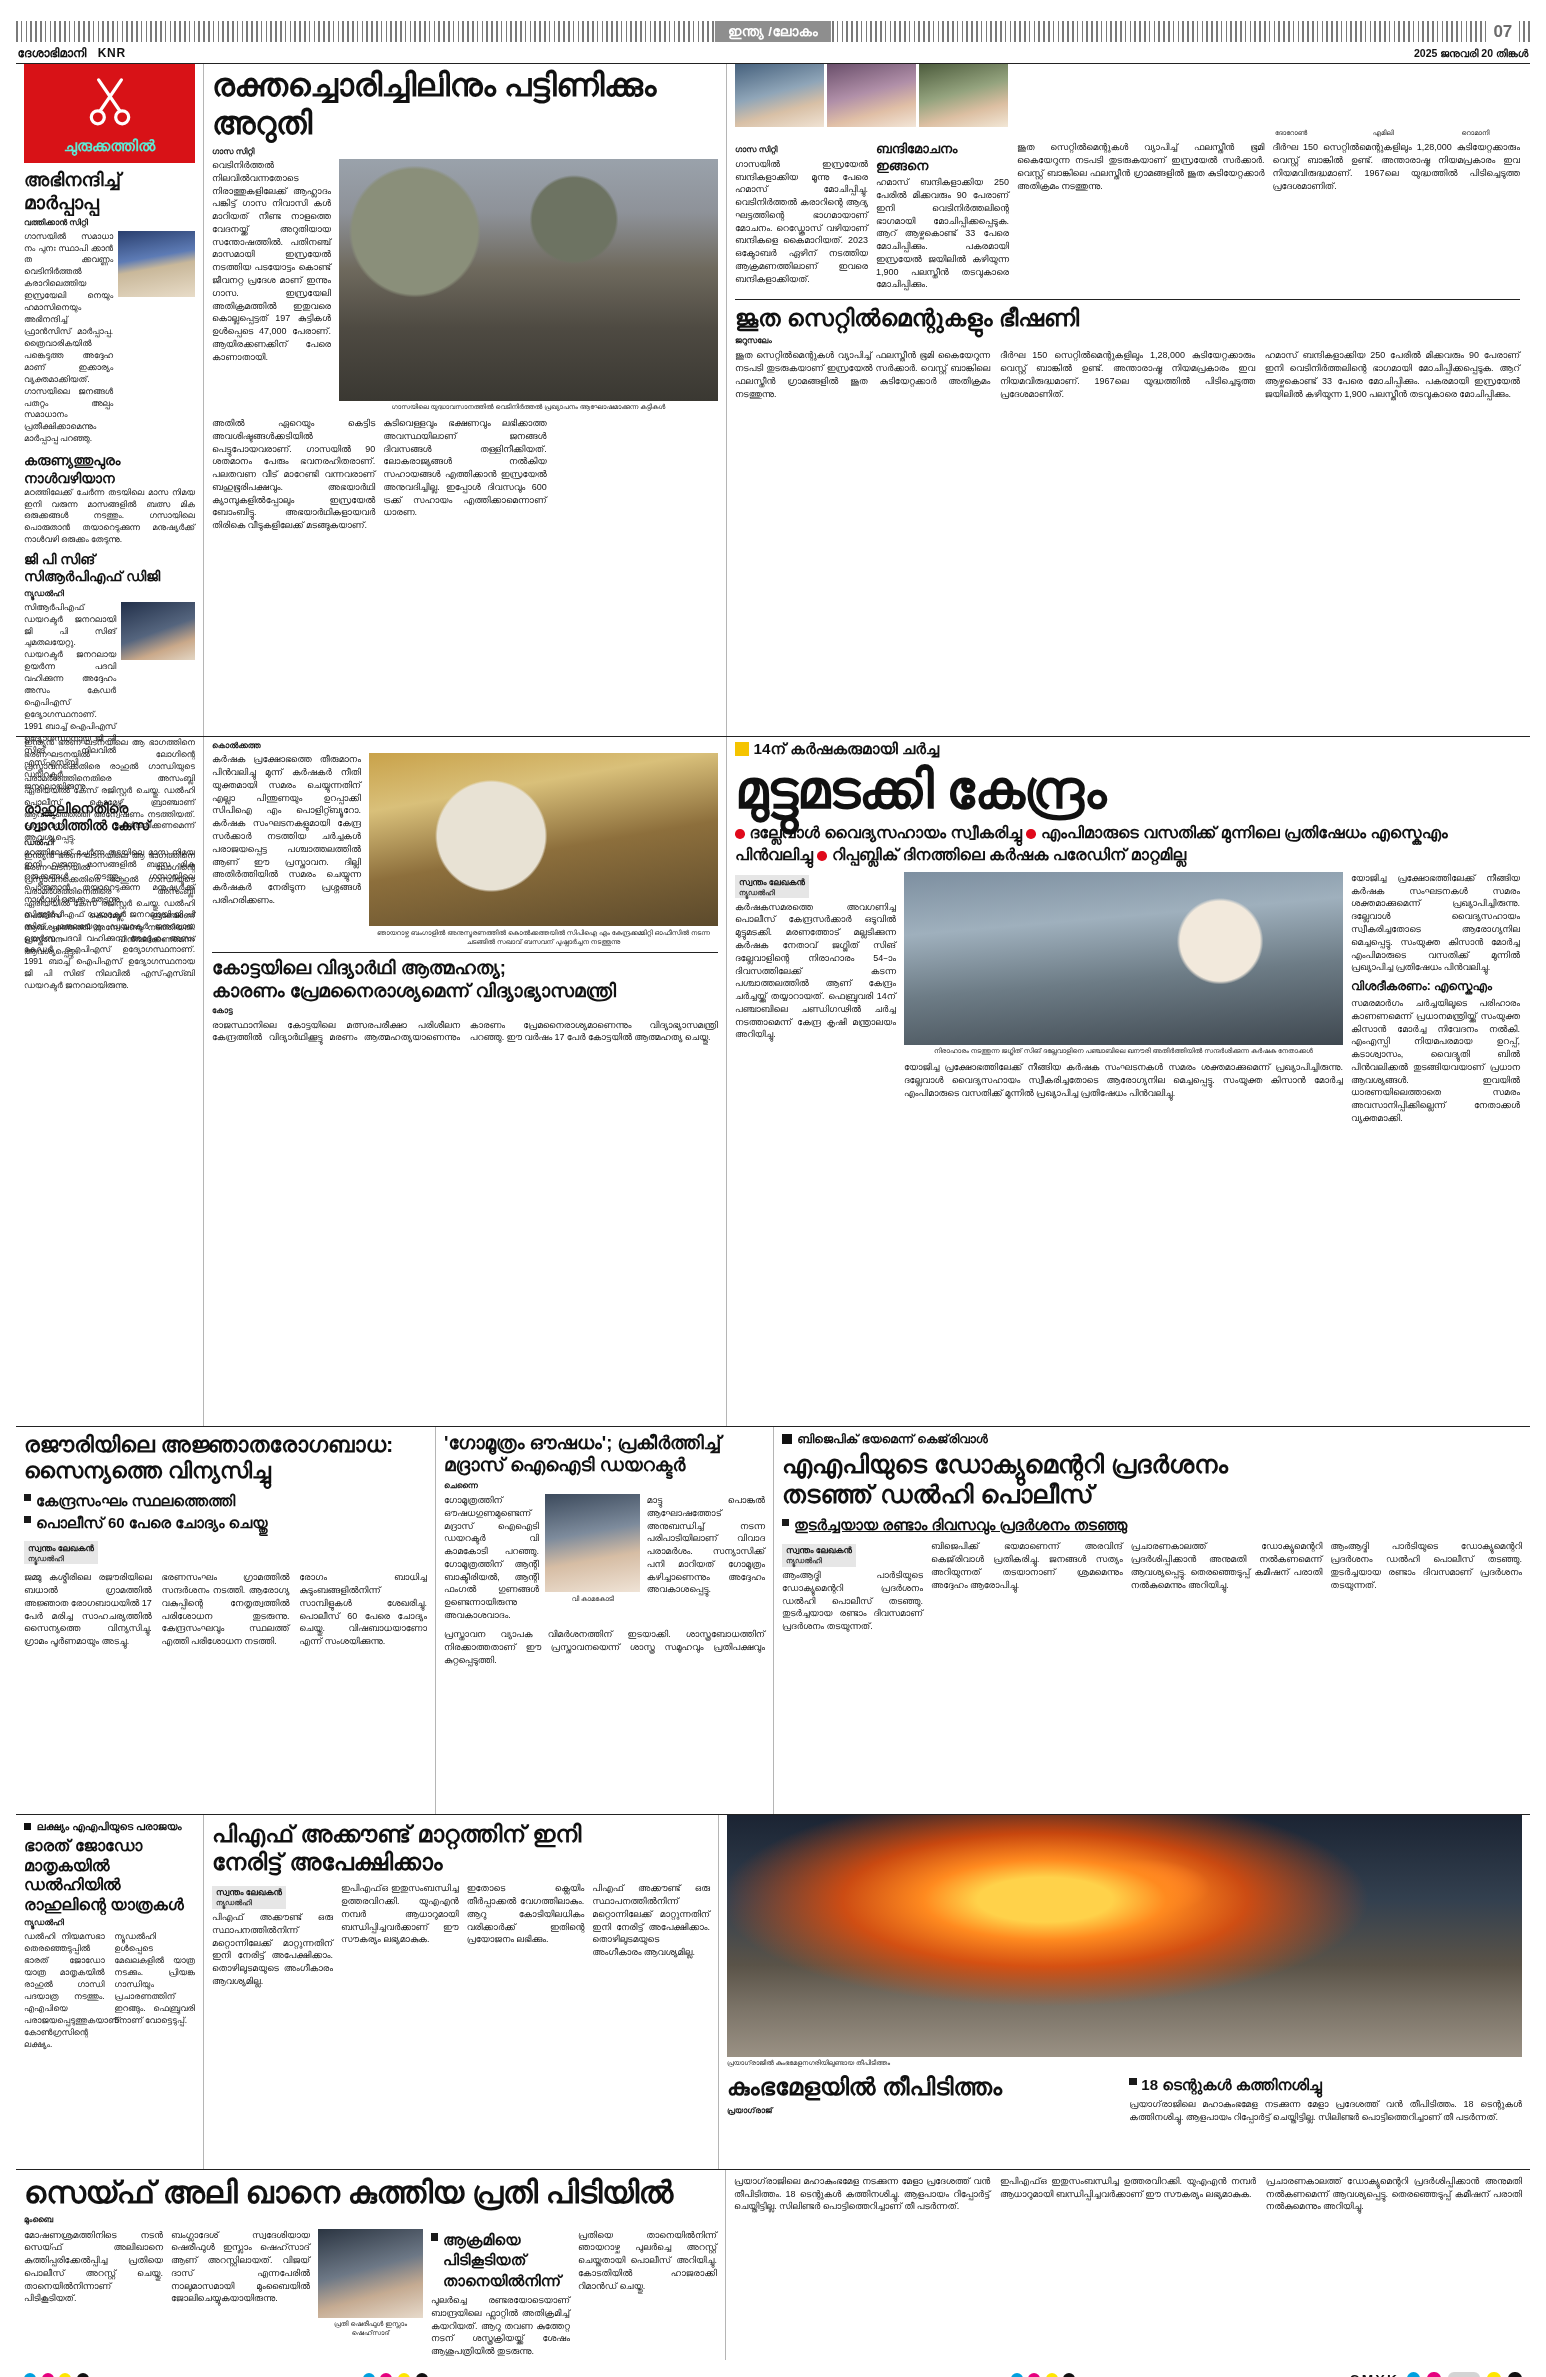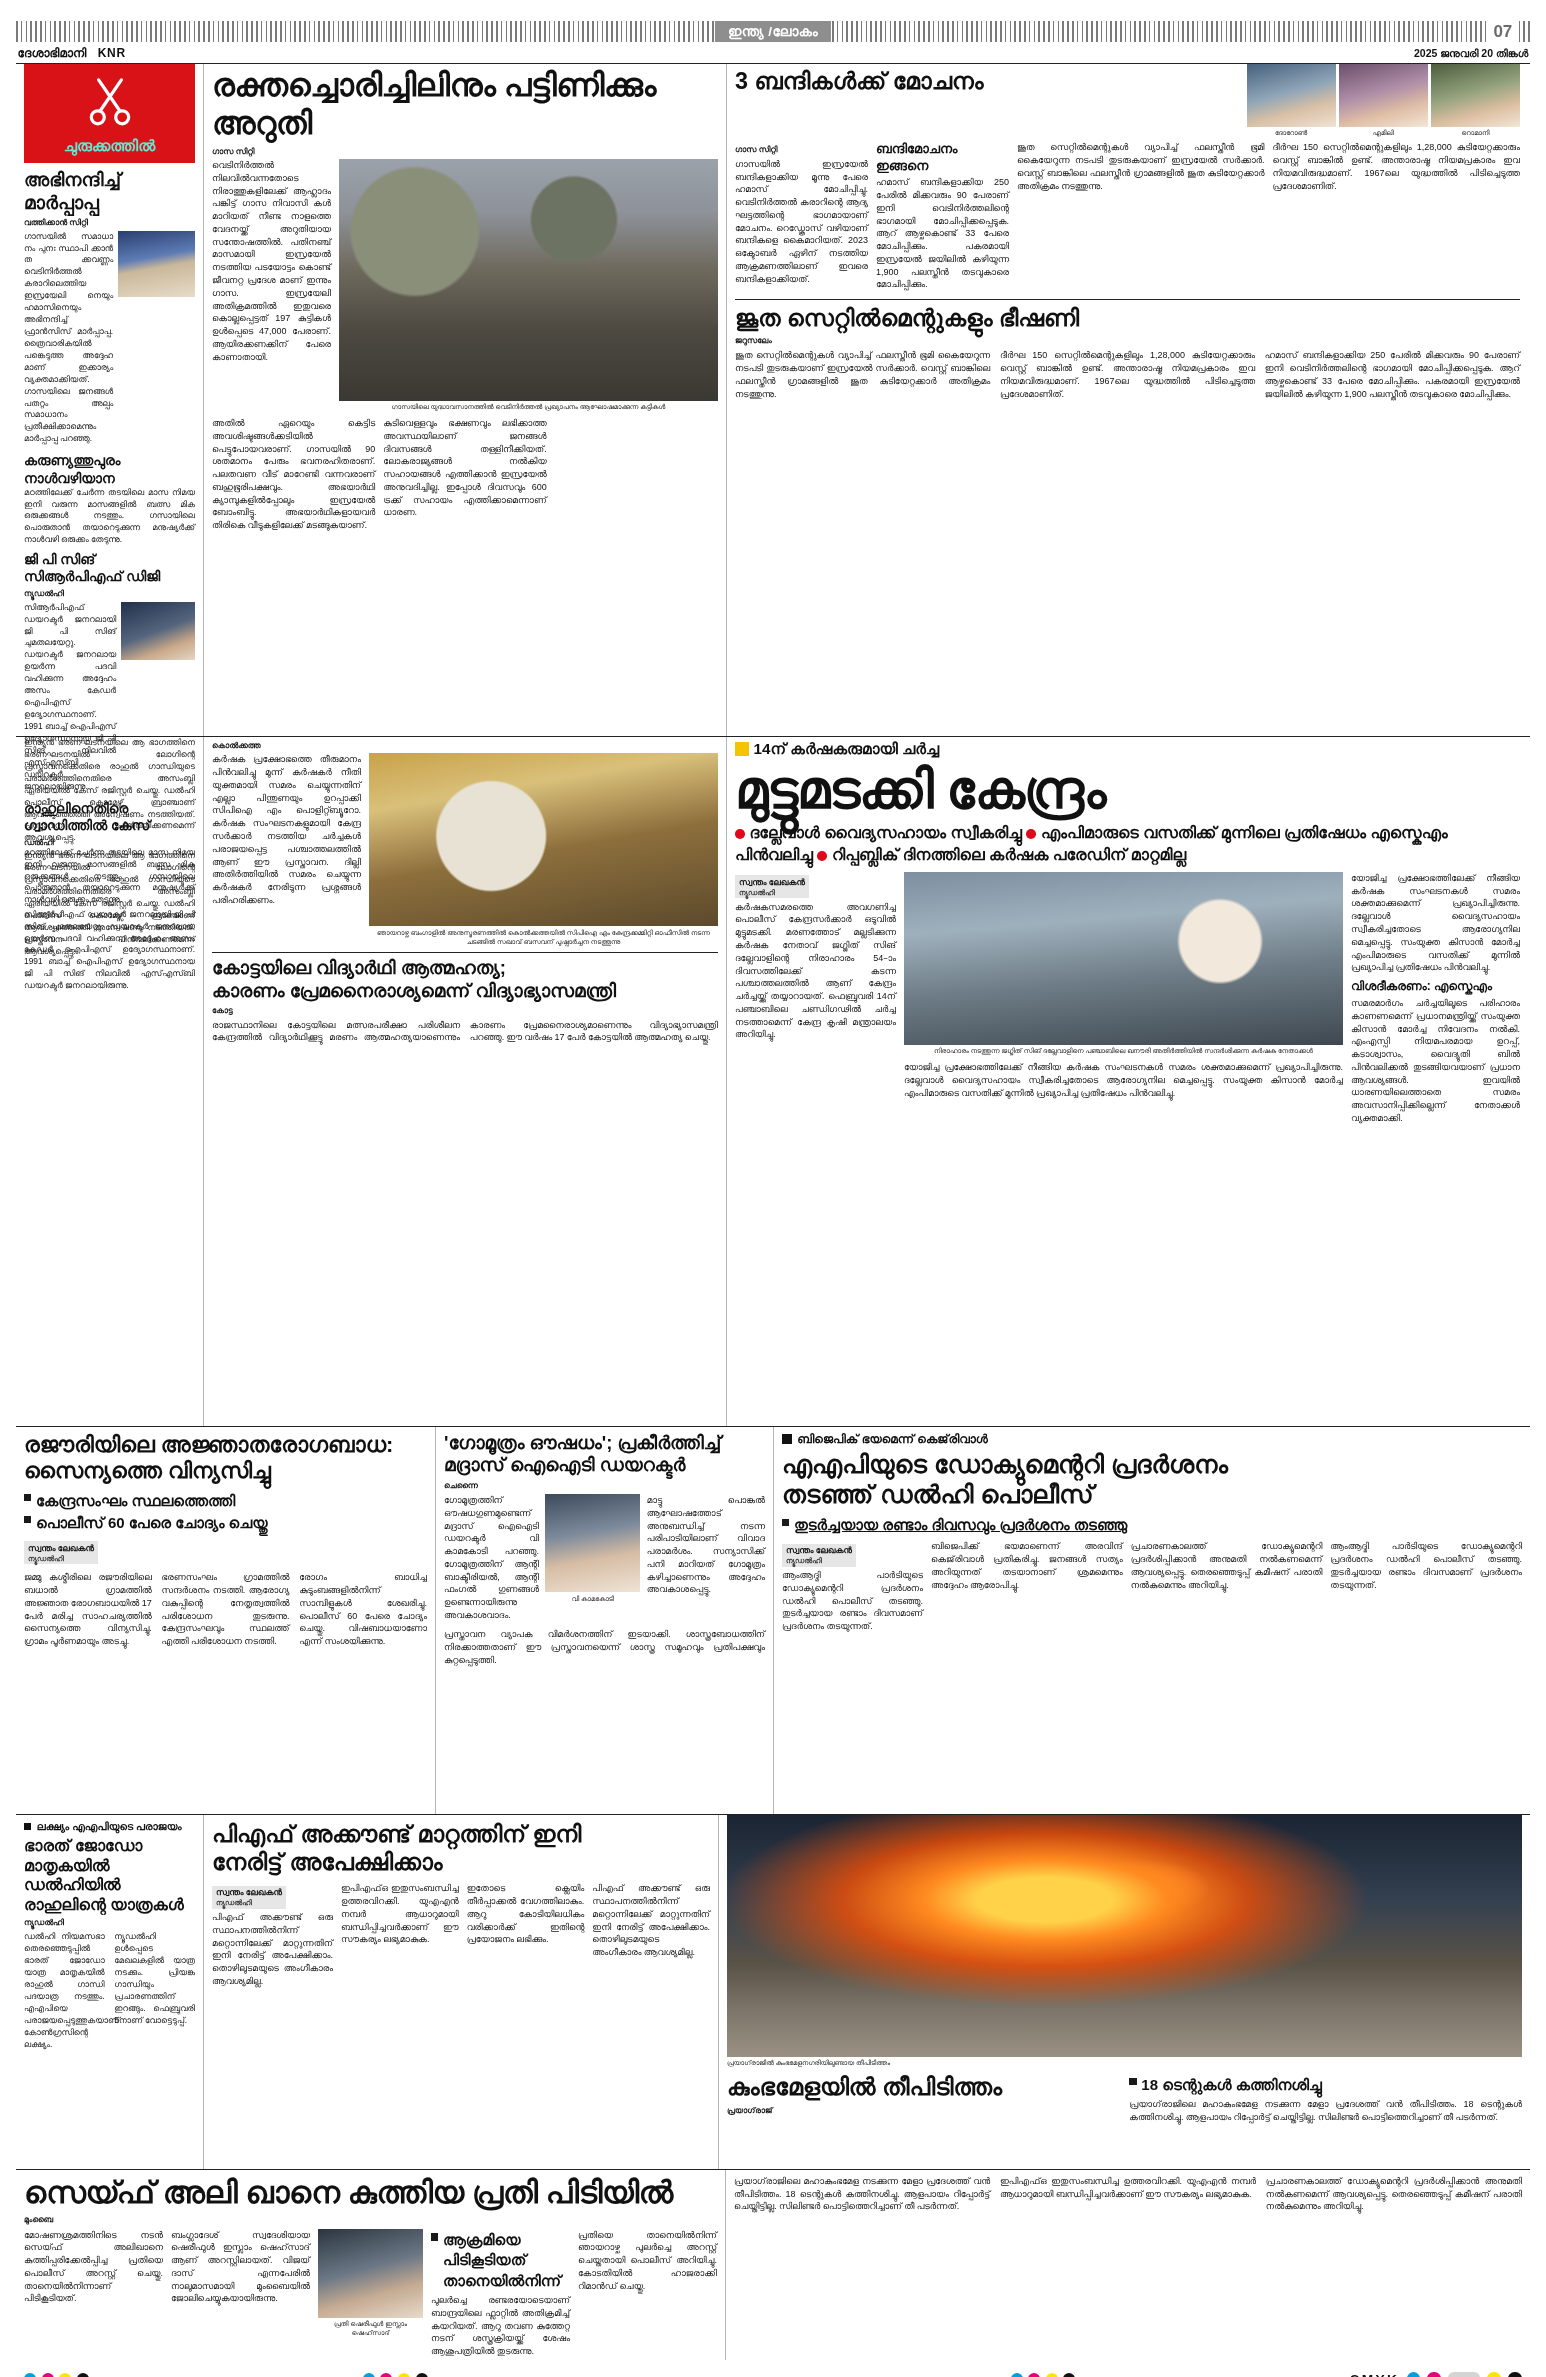--- a/index.html
+++ b/index.html
@@ -202,23 +202,20 @@
       </div>
       <div style="display:flex;gap:8px;margin-top:4.8px;">
         <p class="body" style="flex:1;">അതിൽ ഏറെയും കെട്ടിട അവശിഷ്ടങ്ങൾക്കടിയിൽ പെട്ടുപോയവരാണ്. ഗാസയിൽ 90 ശതമാനം പേരും ഭവനരഹിതരാണ്. പലതവണ വീട് മാറേണ്ടി വന്നവരാണ് ബഹുഭൂരിപക്ഷവും. അഭയാർഥി ക്യാമ്പുകളിൽപ്പോലും ഇസ്രയേൽ ബോംബിട്ടു. അഭയാർഥികളായവർ തിരികെ വീടുകളിലേക്ക് മടങ്ങുകയാണ്.</p>
         <p class="body" style="flex:1;">കുടിവെള്ളവും ഭക്ഷണവും ലഭിക്കാത്ത അവസ്ഥയിലാണ് ജനങ്ങൾ ദിവസങ്ങൾ തള്ളിനീക്കിയത്. ലോകരാജ്യങ്ങൾ നൽകിയ സഹായങ്ങൾ എത്തിക്കാൻ ഇസ്രയേൽ അനുവദിച്ചില്ല. ഇപ്പോൾ ദിവസവും 600 ട്രക്ക് സഹായം എത്തിക്കാമെന്നാണ് ധാരണ.</p>
         <div style="flex:1;"></div>
       </div>
     </div>
 
     <div class="col" style="width:802px;">
       <div style="display:flex;gap:8px;">
-        <div style="flex:1;">
-          <h2 class="hl" style="margin-top:3.2px;">3 ബന്ദികൾക്ക് മോചനം</h2>
-        </div>
         <div style="display:flex;gap:3.2px;flex:none;">
           <div style="width:89px;">
             <div class="photo" style="height:63px;background:linear-gradient(165deg,#46617d 0%,#8fa5b8 45%,#d8c0a6 70%,#f0e3d4 100%);"></div>
           </div>
           <div style="width:89px;">
             <div class="photo" style="height:63px;background:linear-gradient(165deg,#6a4f6b 0%,#b08fa8 45%,#e0bfa6 72%,#f3e6d8 100%);"></div>
           </div>
           <div style="width:89px;">
             <div class="photo" style="height:63px;background:linear-gradient(165deg,#4d5c3d 0%,#94a37e 45%,#dcbfa2 72%,#f2e7d6 100%);"></div>
           </div>

